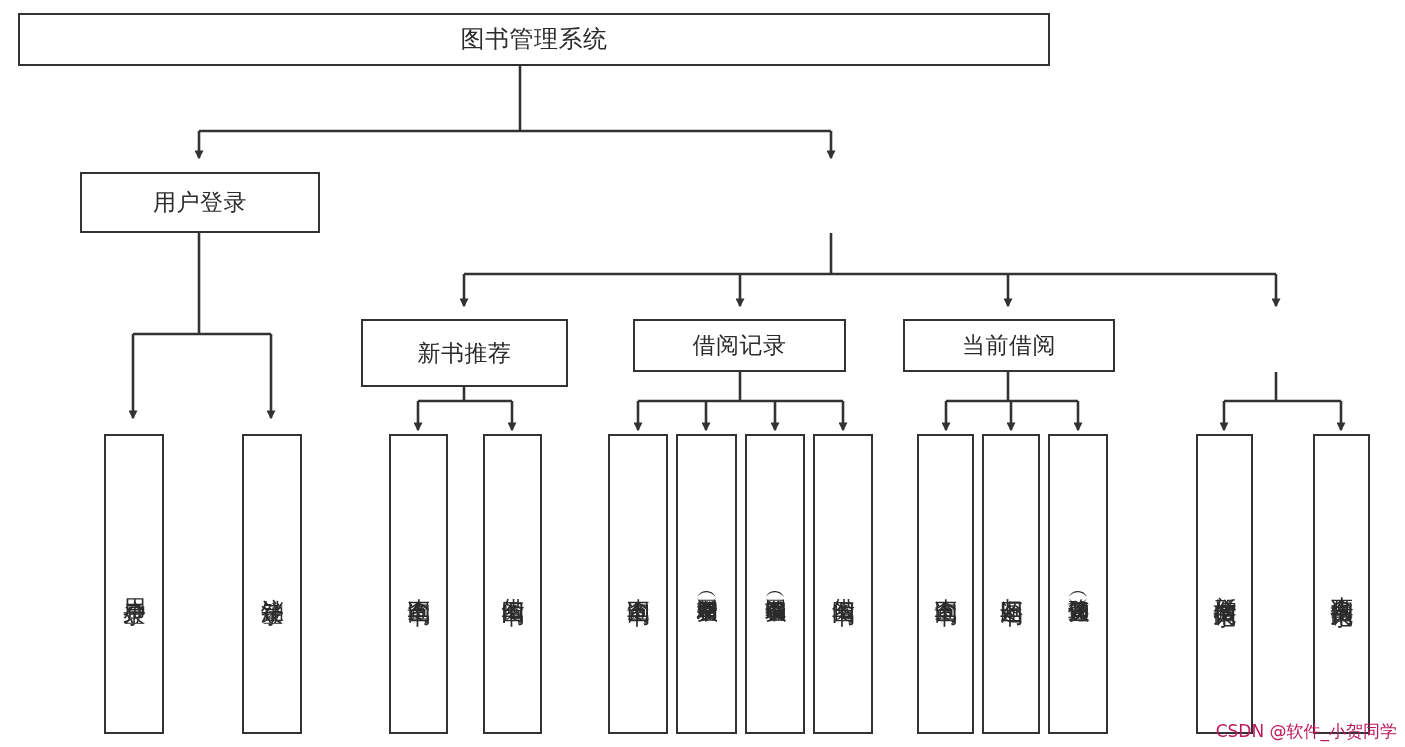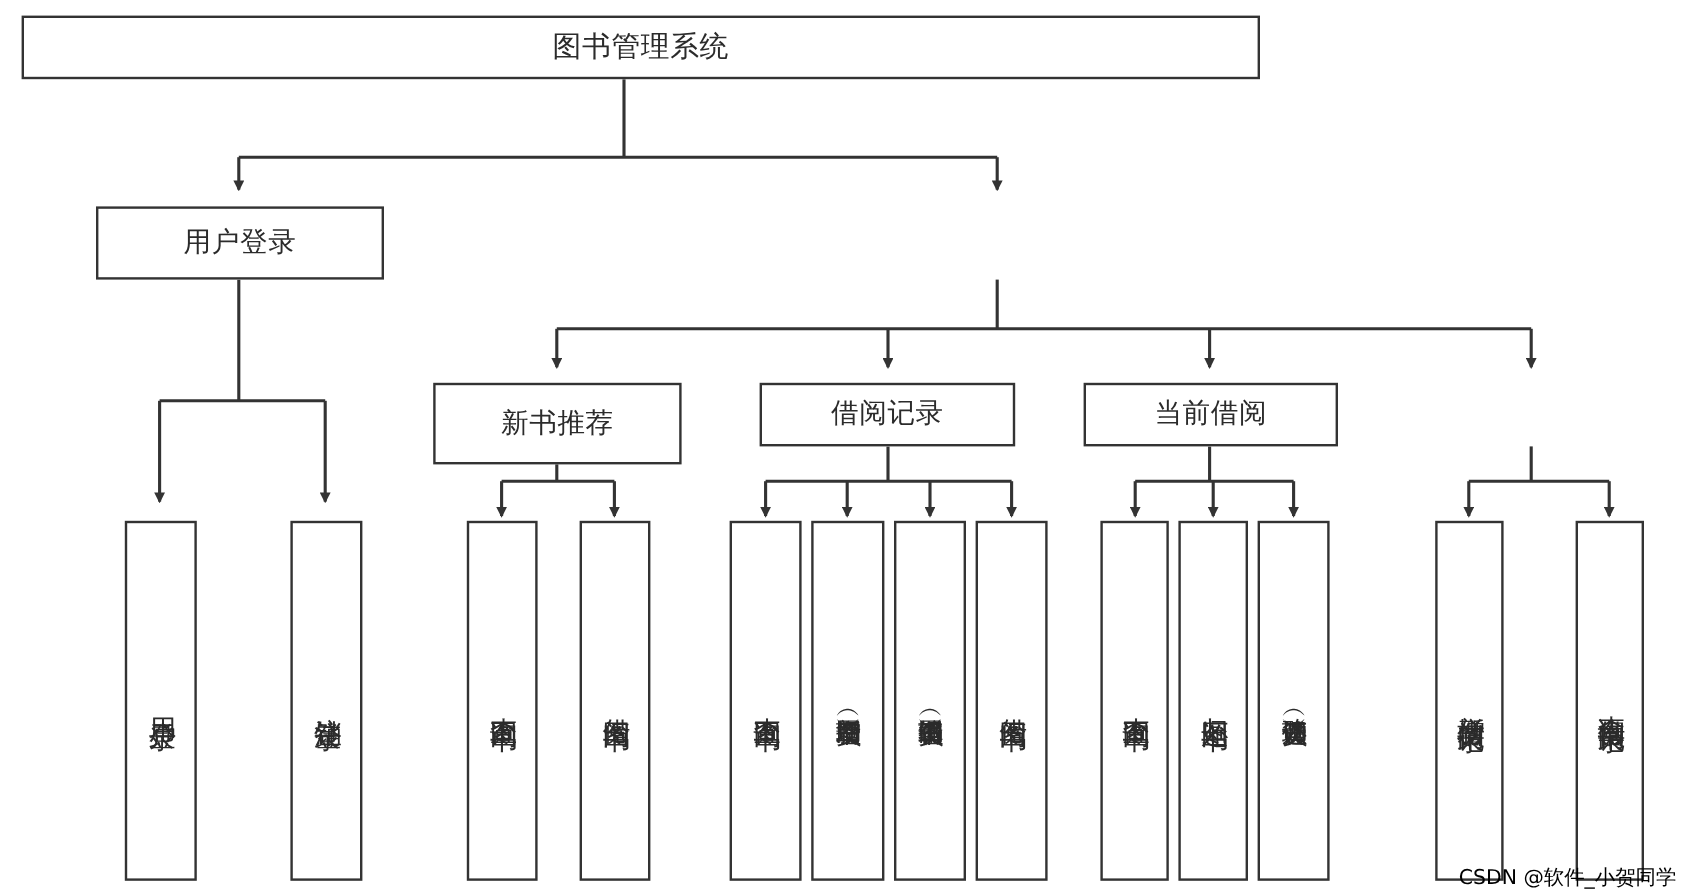--- a/index.html
+++ b/index.html
@@ -66,21 +66,21 @@
   }
   .node.v.tight .node-label {
     font-size: 21px;
     letter-spacing: 0.5px;
   }
   .watermark {
     position: absolute;
     right: 8px;
     bottom: 4px;
     font-size: 17px;
-    color: #000000;
+    color: #be185d;
     white-space: nowrap;
     user-select: none;
   }
 </style>
 </head>
 <body>
 
 <div id="diagram-root">
 
   <svg id="edge-layer" viewBox="0 0 1405 747" width="1405" height="747" xmlns="http://www.w3.org/2000/svg">

